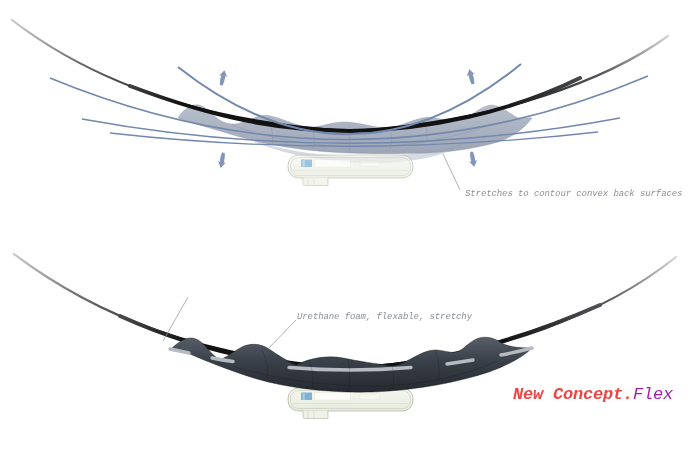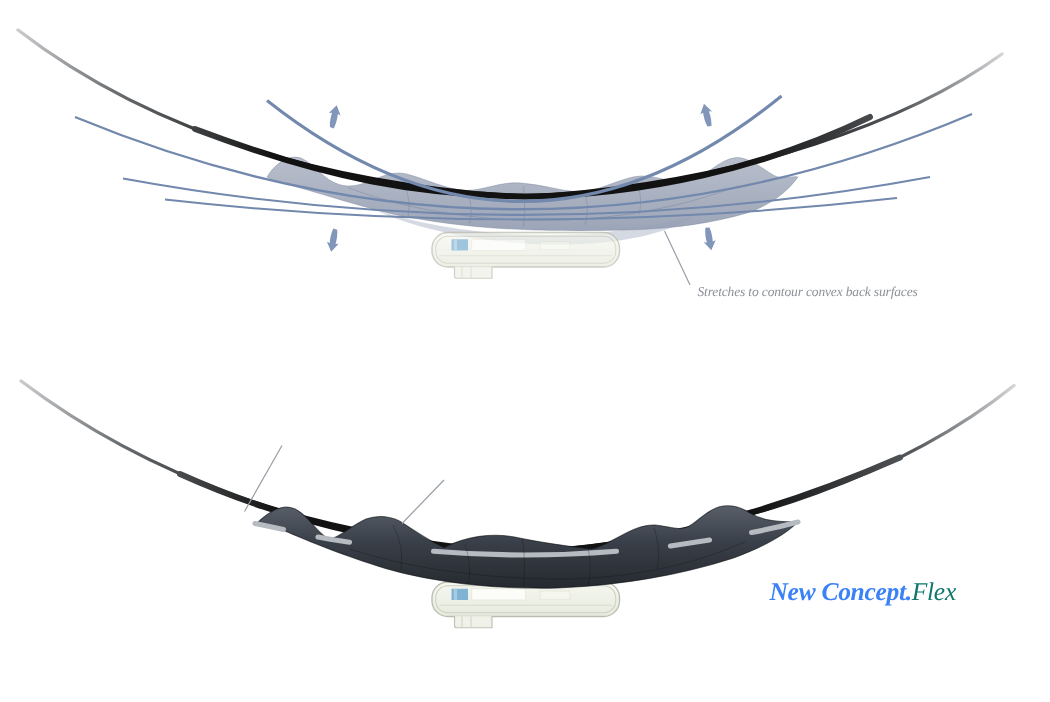--- a/index.html
+++ b/index.html
@@ -1,41 +1,41 @@
 <!DOCTYPE html>
 <html><head>
 <meta charset="utf-8">
 <style>
   html,body{margin:0;padding:0;background:#fff;}
   .canvas{
     position:relative;
     width:700px;height:456px;
     background:#ffffff;
     overflow:hidden;
-    font-family:Liberation Serif, serif;
+    font-family:Liberation Mono, monospace;
   }
   .canvas svg{position:absolute;left:0;top:0;}
   .ann, .lab{
     position:absolute;
     font-style:italic;
     font-size:9px;
     line-height:13px;
     color:#8b9096;
     white-space:nowrap;
     letter-spacing:-0.1px;
   }
   .brand{
     position:absolute;
     font-style:italic;
     font-size:17px;
     white-space:nowrap;
     letter-spacing:-0.2px;
   }
-  .brand-main{font-weight:bold;color:#3b82f6;}
-  .brand-accent{color:#0f766e;}
+  .brand-main{font-weight:bold;color:#ef4444;}
+  .brand-accent{color:#a21caf;}
 </style>
 </head>
 <body>
 
 <div class="canvas">
 
 <svg width="700" height="468" viewBox="0 0 700 468">
   <defs>
     <linearGradient id="strapGradTop" gradientUnits="userSpaceOnUse" x1="12" y1="0" x2="668" y2="0">
       <stop offset="0" stop-color="#c9cbcd"></stop>
@@ -154,18 +154,19 @@
 
     <line x1="163" y1="341" x2="188" y2="297" stroke="#989ea6" stroke-width="0.8"></line>
     <line x1="268" y1="349" x2="296" y2="320" stroke="#989ea6" stroke-width="0.8"></line>
   </g>
 </svg>
 
 <div class="ann" style="left:465px;top:188px">
   <div>Stretches to contour convex back surfaces</div>
 </div>
 
+<div class="lab" style="left:297px;top:311px">Urethane foam, flexable, stretchy</div>
 
 <div class="brand" style="left:513px;top:385px">
   <span class="brand-main">New Concept.</span><span class="brand-accent">Flex</span>
 </div>
 
 </div>
 
 </body></html>

